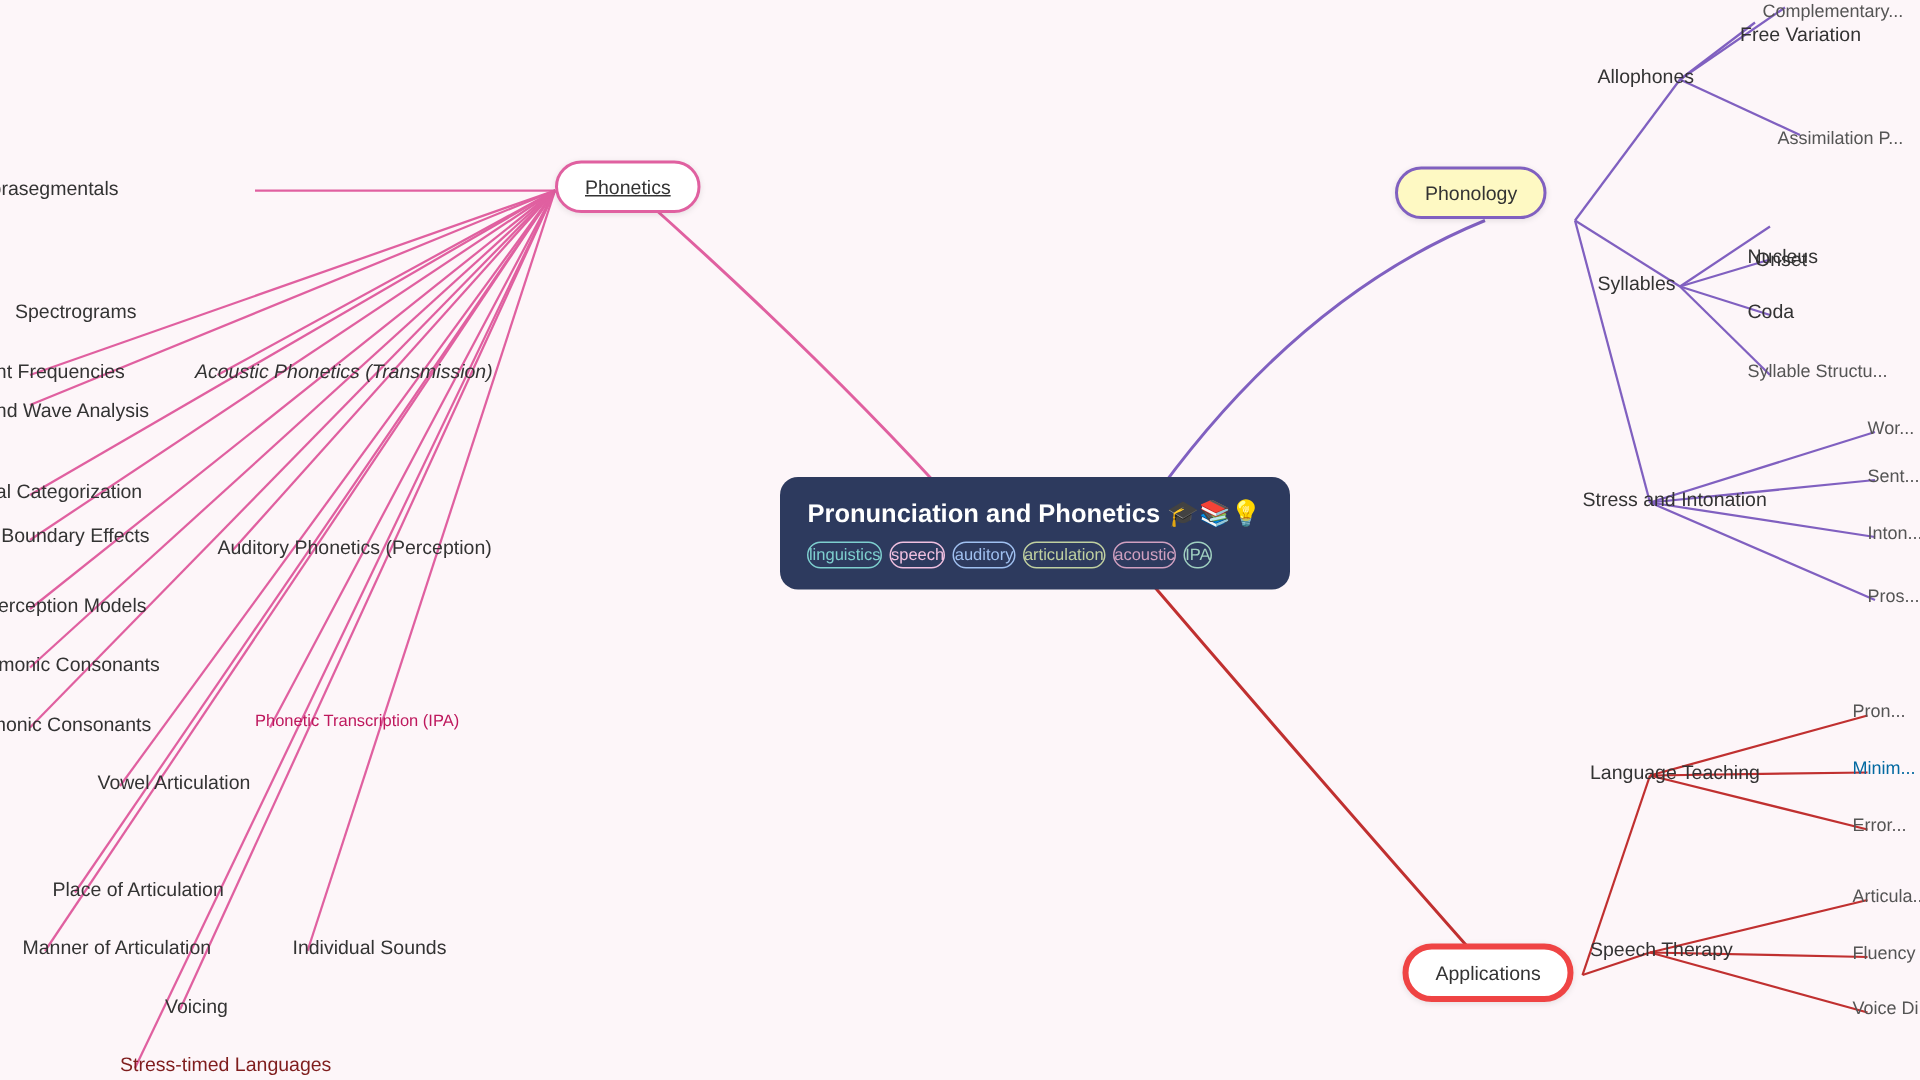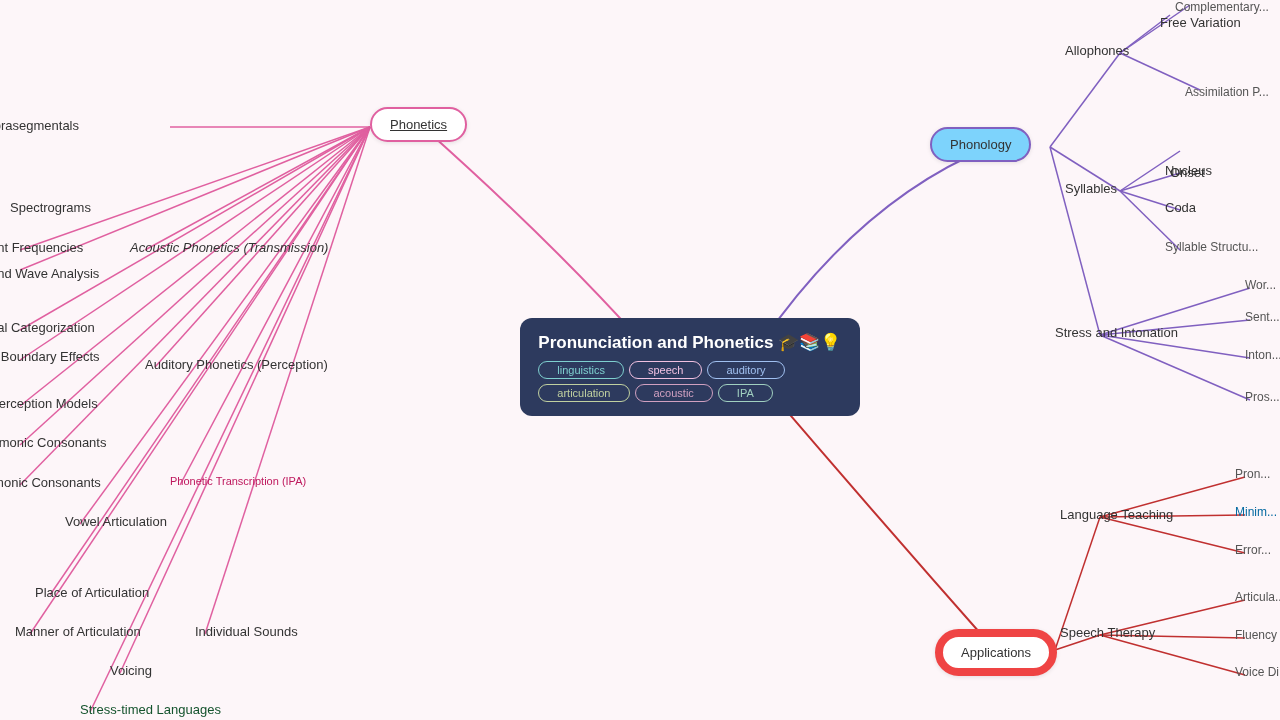--- a/index.html
+++ b/index.html
@@ -47,21 +47,21 @@
     }
     .node-central .tags {
       display: flex;
       gap: 5px;
       flex-wrap: wrap;
     }
     .tag {
       background: transparent;
       border: 1px solid;
       border-radius: 20px;
-      padding: 2px 18px;
+      padding: 2px 0;
       font-size: 11px;
     }
     .tag-ling { color: #7ecfcf; border-color: #7ecfcf; }
     .tag-speech { color: #f0c0e0; border-color: #f0c0e0; }
     .tag-auditory { color: #a0c0f0; border-color: #a0c0f0; }
     .tag-articulation { color: #c0d0a0; border-color: #c0d0a0; }
     .tag-acoustic { color: #d0a0c0; border-color: #d0a0c0; }
     .tag-ipa { color: #a0d0c0; border-color: #a0d0c0; }
 
     
@@ -78,28 +78,28 @@
     .node-phonetics {
       border: 2px solid #e060a0;
       left: 370px;
       top: 107px;
       text-decoration: underline;
     }
 
     
     .node-phonology {
       border: 2px solid #8060c0;
-      background: #7dd3fc;
+      background: #fef9c3;
       left: 930px;
-      top: 127px;
+      top: 111px;
     }
 
     
     .node-applications {
-      border: 8px solid #ef4444;
+      border: 4px solid #ef4444;
       background: white;
       left: 935px;
       top: 629px;
     }
 
     
     .node-text {
       font-size: 13px;
       color: #333;
       background: transparent;
@@ -331,21 +331,21 @@
 
 <div class="node node-text n-indsounds">
   <span style="font-size:13px;color:#333;">Individual Sounds</span>
 </div>
 
 <div class="node node-text n-voicing">
   <span style="font-size:13px;color:#333;">Voicing</span>
 </div>
 
 <div class="node node-text n-stress">
-  <span style="font-size:13px;color:#14532d;">Stress-timed Languages</span>
+  <span style="font-size:13px;color:#7f1d1d;">Stress-timed Languages</span>
 </div>
 
 <div class="node node-text n-allophones">
   <span style="font-size:13px;color:#333;">Allophones</span>
 </div>
 
 <div class="node node-text n-freevar">
   <span style="font-size:13px;color:#333;">Free Variation</span>
 </div>
 

